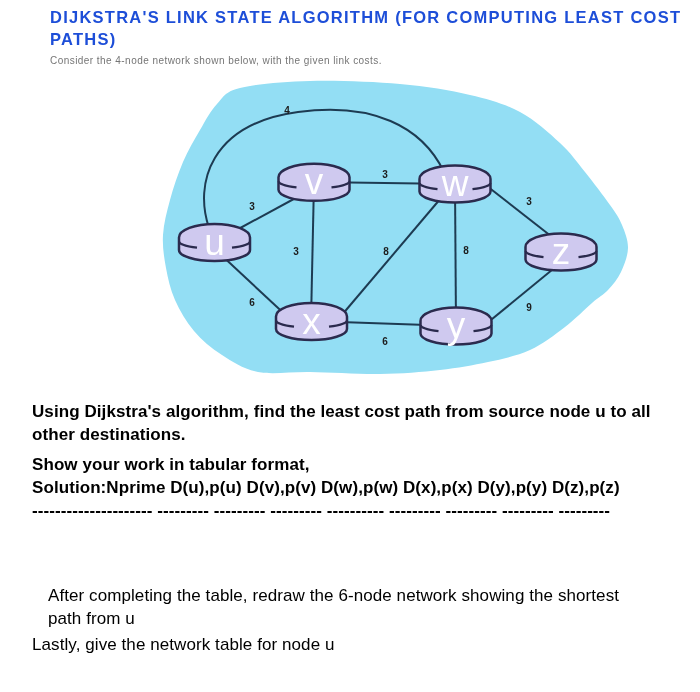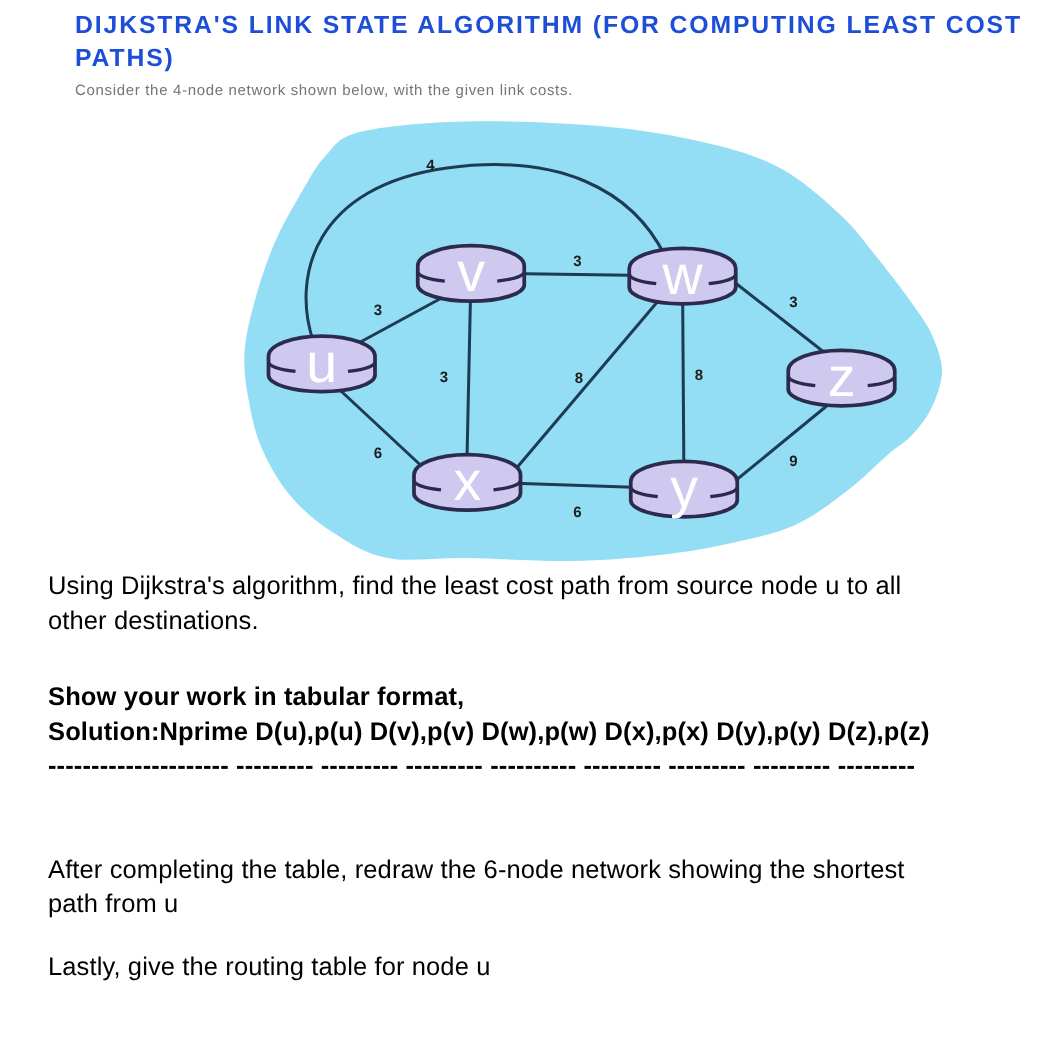--- a/index.html
+++ b/index.html
@@ -78,16 +78,16 @@
     <text x="296" y="254.5">3</text>
     <text x="386" y="255">8</text>
     <text x="466" y="253.5">8</text>
     <text x="529" y="204.5">3</text>
     <text x="252" y="305.5">6</text>
     <text x="385" y="344.5">6</text>
     <text x="529" y="310.5">9</text>
   </g>
 </svg>
 
-<div class="para" style="top:379px;">Using Dijkstra's algorithm, find the least cost path from source node u to all<br>other destinations.</div>
+<div class="para" style="top:400px;font-weight:bold;">Using Dijkstra's algorithm, find the least cost path from source node u to all<br>other destinations.</div>
 <div class="para" style="top:453px;font-weight:bold;">Show your work in tabular format,<br>Solution:Nprime D(u),p(u) D(v),p(v) D(w),p(w) D(x),p(x) D(y),p(y) D(z),p(z)<br>--------------------- --------- --------- --------- ---------- --------- --------- --------- ---------</div>
-<div class="para" style="top:568px;">After completing the table, redraw the 6-node network showing the shortest<br>path from u</div>
-<div class="para" style="top:633px;">Lastly, give the routing table for node u</div>
+<div class="para" style="top:584px;margin-left:16px;">After completing the table, redraw the 6-node network showing the shortest<br>path from u</div>
+<div class="para" style="top:633px;">Lastly, give the network table for node u</div>
 
 </body></html>

